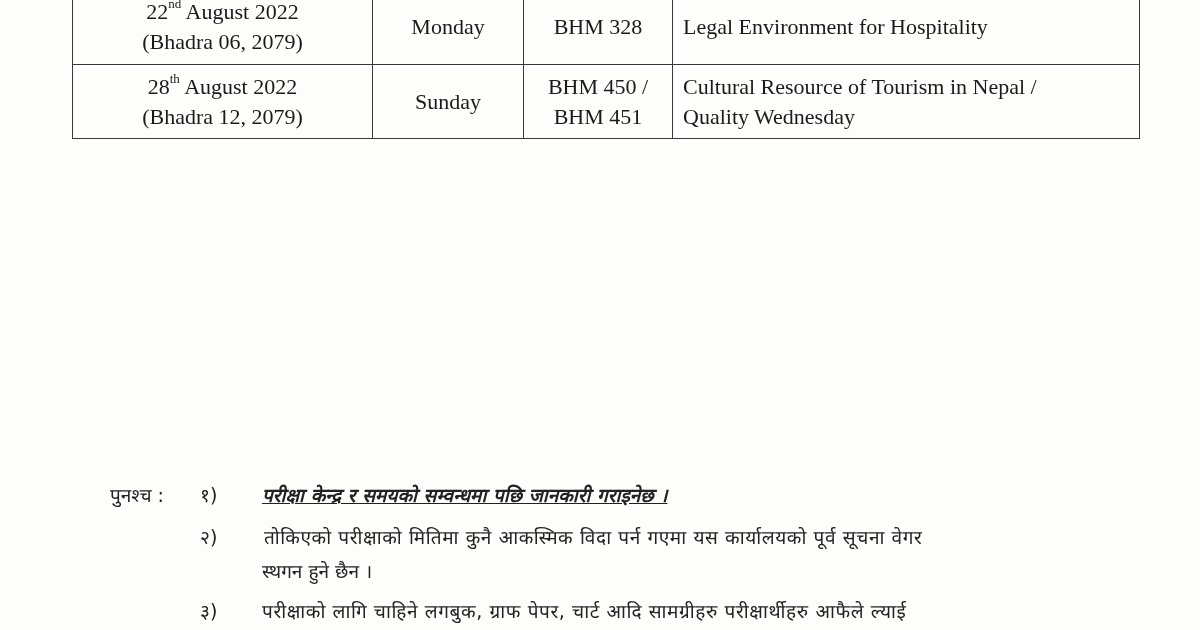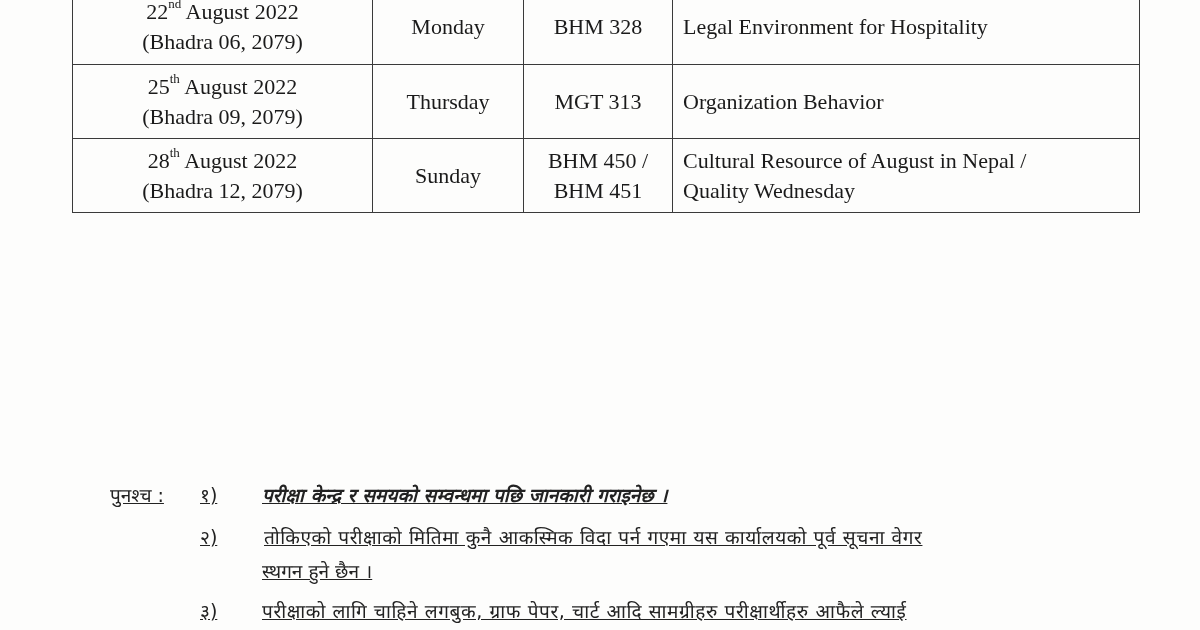--- a/index.html
+++ b/index.html
@@ -15,46 +15,40 @@
     padding:0 10px; vertical-align:middle;
   }
   td.c1 { width:279px; text-align:center; }
   td.c2 { width:130px; text-align:center; }
   td.c3 { width:128px; text-align:center; }
   td.c4 { width:446px; text-align:left; }
   tr { height:74px; }
   tr.first { height:76px; }
   sup { font-size:13px; line-height:0; position:relative; top:-2px; }
   .notes { position:absolute; left:0; top:0; width:1200px; }
-  .note-line { position:absolute; font-family:"DejaVu Sans", sans-serif; font-size:19px; white-space:nowrap; color:#222;text-decoration:underline; }
+  .note-line { position:absolute; font-family:"DejaVu Sans", sans-serif; font-size:19px; white-space:nowrap; color:#222; }
   .ul { text-decoration:underline; font-style:italic; font-weight:bold; }
 </style>
 </head>
 <body>
 
 <div class="table-wrap">
 <table>
   <tbody>
     <tr class="first">
       <td class="c1"><span>22</span><sup>nd</sup><span> August 2022</span><br><span>(Bhadra 06, 2079)</span></td>
       <td class="c2">Monday</td>
       <td class="c3">BHM 328</td>
       <td class="c4">Legal Environment for Hospitality</td>
     </tr>
     <tr>
-      <td class="c1"><span>25</span><sup>th</sup><span> August 2022</span><br><span>(Bhadra 09, 2079)</span></td>
-      <td class="c2">Thursday</td>
-      <td class="c3">MGT 313</td>
-      <td class="c4">Organization Behavior</td>
-    </tr>
-    <tr>
       <td class="c1"><span>28</span><sup>th</sup><span> August 2022</span><br><span>(Bhadra 12, 2079)</span></td>
       <td class="c2">Sunday</td>
       <td class="c3"><span>BHM 450 /</span><br><span>BHM 451</span></td>
-      <td class="c4"><span>Cultural Resource of August in Nepal /</span><br><span>Quality Wednesday</span></td>
+      <td class="c4"><span>Cultural Resource of Tourism in Nepal /</span><br><span>Quality Wednesday</span></td>
     </tr>
   </tbody>
 </table>
 </div>
 
 <div class="notes">
   <span class="note-line" style="left:110px; top:482px;">पुनश्च :</span>
   <span class="note-line" style="left:200px; top:482px;">१)</span>
   <span class="note-line ul" style="left:262px; top:482px;">परीक्षा केन्द्र र समयको सम्वन्धमा पछि जानकारी गराइनेछ ।</span>
 

